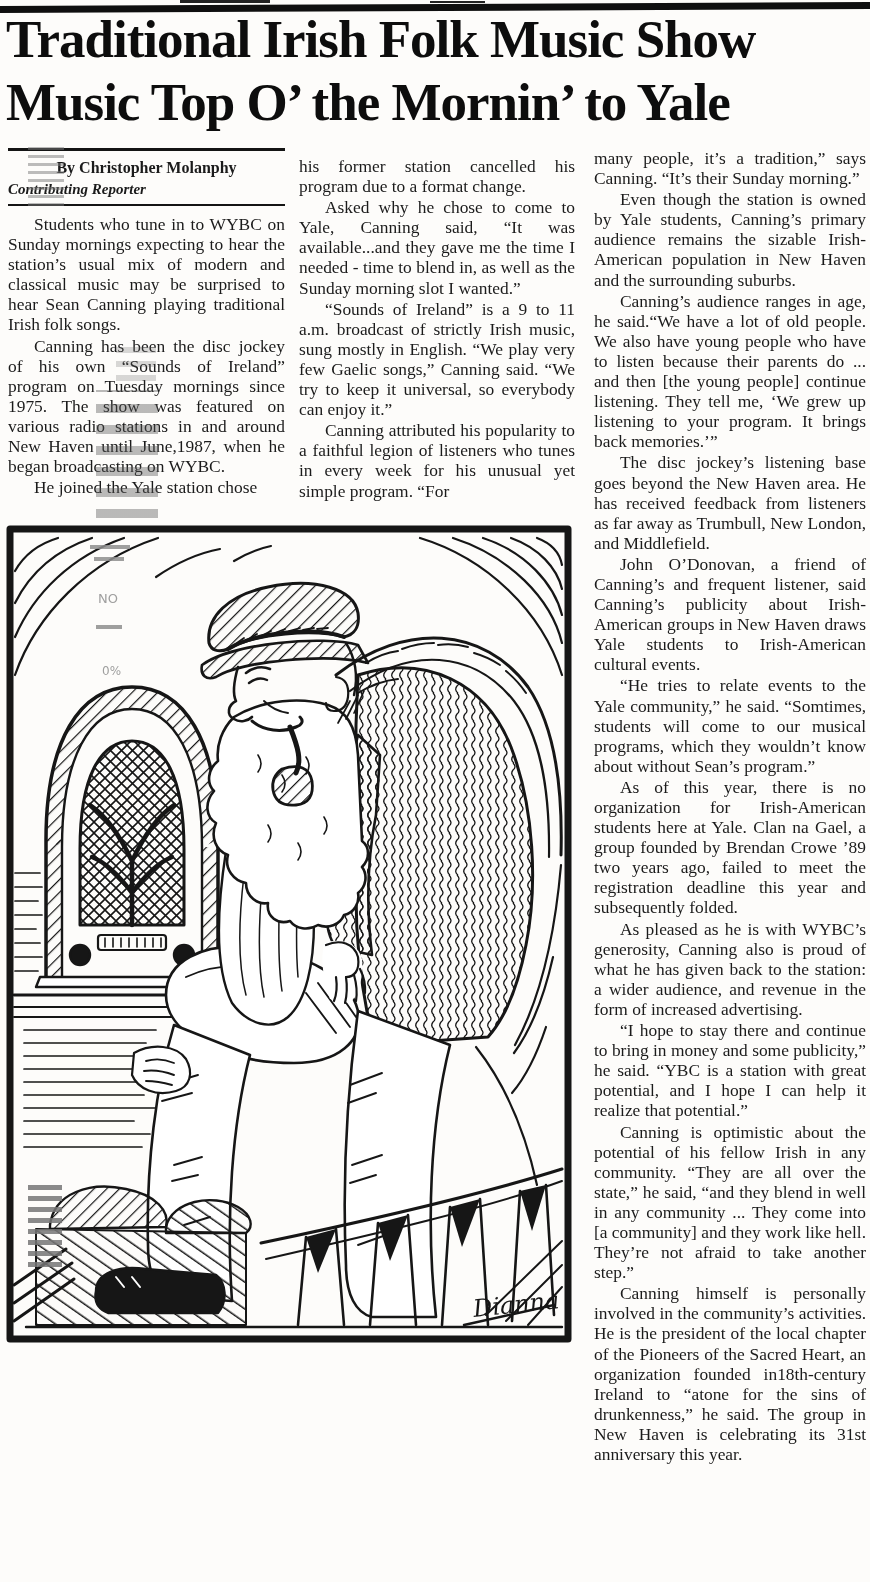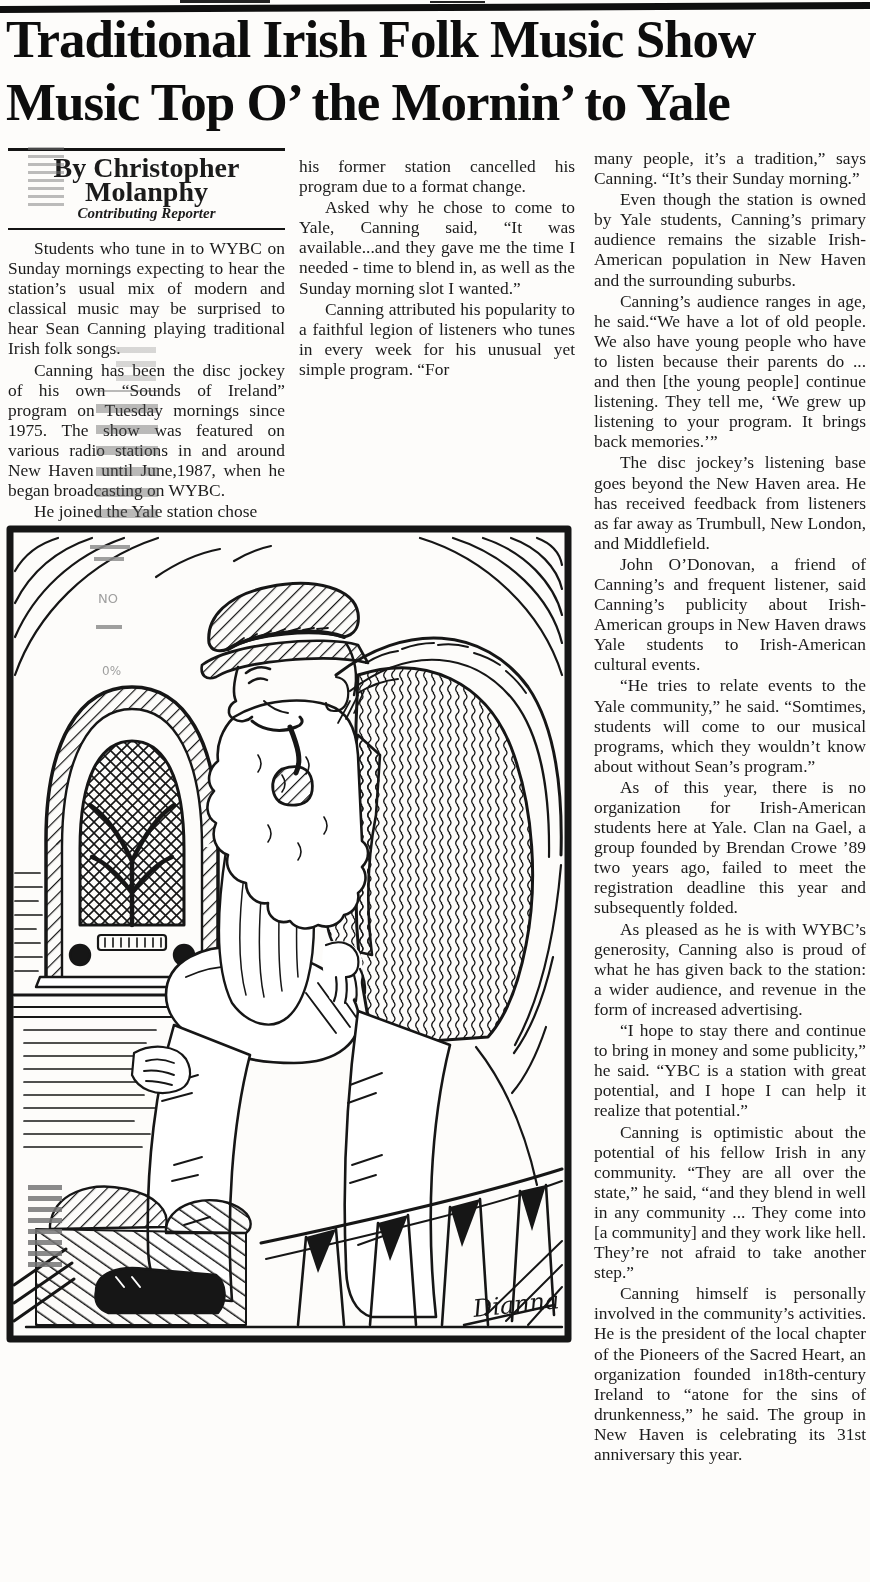--- a/index.html
+++ b/index.html
@@ -17,22 +17,22 @@
        font-size:17.4px;line-height:20.1px;}
   .col p{margin:0 0 1px 0;text-indent:26px;hyphens:auto;}
   .col p.no-indent{text-indent:0;}
   .col-left{left:8px;}
   .col-middle{left:299px;width:276px;margin-top:8px;}
   .col-right{left:594px;width:272px;}
   
   .byline-block{margin-bottom:8px;}
   .byline-rule{border:none;height:3px;background:#141414;margin:0 0 5px 0;}
   .byline-rule.thin{height:2px;margin:5px 0 0 0;}
-  .byline-author{font-size:28px;font-weight:700;text-align:center;line-height:24px;}
-  .byline-role{font-size:15px;font-weight:700;font-style:italic;text-align:center;line-height:19px;}
+  .byline-author{font-size:16px;font-weight:700;text-align:center;line-height:24px;}
+  .byline-role{font-size:15px;font-weight:700;font-style:italic;line-height:19px;}
   
   .illustration{position:absolute;left:6px;top:525px;width:566px;height:822px;}
   .illustration svg{display:block;width:566px;height:822px;}
   
   .smudge{position:absolute;pointer-events:none;}
   .smudge-a{left:28px;top:144px;width:36px;height:62px;opacity:.5;
             background:repeating-linear-gradient(0deg,#7a7a7a 0 3px,transparent 3px 8px);}
   .smudge-b{left:96px;top:390px;width:62px;height:128px;opacity:.40;
             background:repeating-linear-gradient(0deg,#555 0 9px,transparent 9px 21px);}
   .smudge-c{left:116px;top:345px;width:40px;height:36px;opacity:.25;
@@ -60,20 +60,21 @@
       <hr class="byline-rule thin">
     </div>
     <p>Students who tune in to WYBC on Sunday mornings expecting to hear the station’s usual mix of modern and classical music may be surprised to hear Sean Canning playing traditional Irish folk songs.</p>
     <p>Canning has been the disc jockey of his own “Sounds of Ireland” program on Tuesday mornings since 1975. The show was featured on various radio stations in and around New Haven until June,1987, when he began broadcasting on WYBC.</p>
     <p>He joined the Yale station chose</p>
   </div>
 
   <div class="col col-middle">
     <p class="no-indent">his former station cancelled his program due to a format change.</p>
     <p>Asked why he chose to come to Yale, Canning said, “It was available...and they gave me the time I needed - time to blend in, as well as the Sunday morning slot I wanted.”</p>
+    <p>“Sounds of Ireland” is a 9 to 11 a.m. broadcast of strictly Irish music, sung mostly in English. “We play very few Gaelic songs,” Canning said. “We try to keep it universal, so everybody can enjoy it.”</p>
     <p>Canning attributed his popularity to a faithful legion of listeners who tunes in every week for his unusual yet simple program. “For</p>
   </div>
 
   <div class="col col-right">
     <p class="no-indent">many people, it’s a tradition,” says Canning. “It’s their Sunday morning.”</p>
     <p>Even though the station is owned by Yale students, Canning’s primary audience remains the sizable Irish-American population in New Haven and the surrounding suburbs.</p>
     <p>Canning’s audience ranges in age, he said.“We have a lot of old people. We also have young people who have to listen because their parents do ... and then [the young people] continue listening. They tell me, ‘We grew up listening to your program. It brings back memories.’”</p>
     <p>The disc jockey’s listening base goes beyond the New Haven area. He has received feedback from listeners as far away as Trumbull, New London, and Middlefield.</p>
     <p>John O’Donovan, a friend of Canning’s and frequent listener, said Canning’s publicity about Irish-American groups in New Haven draws Yale students to Irish-American cultural events.</p>
     <p>“He tries to relate events to the Yale community,” he said. “Somtimes, students will come to our musical programs, which they wouldn’t know about without Sean’s program.”</p>

